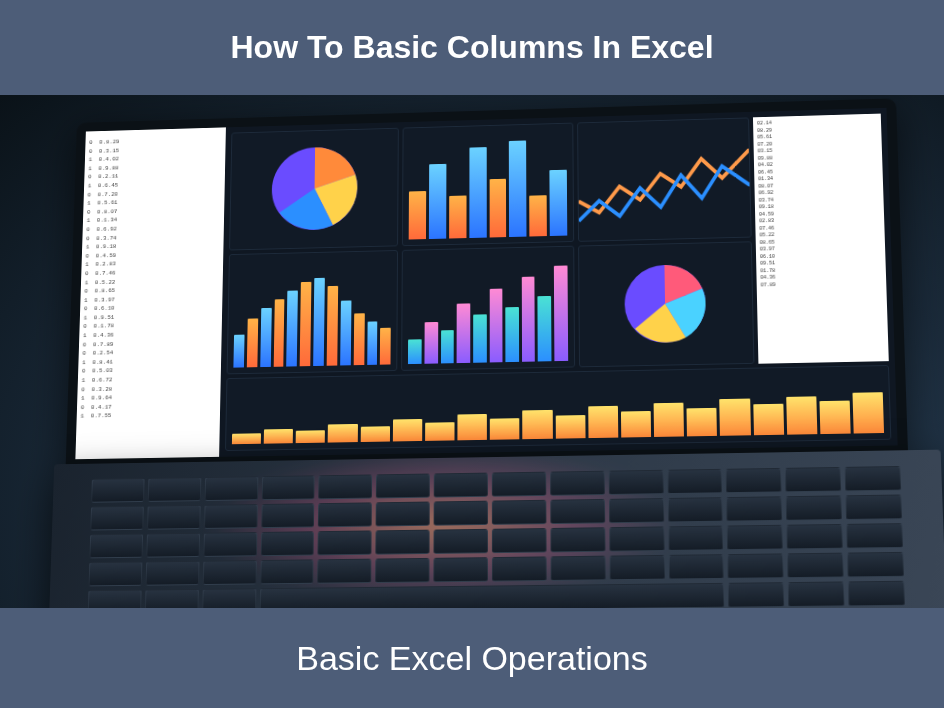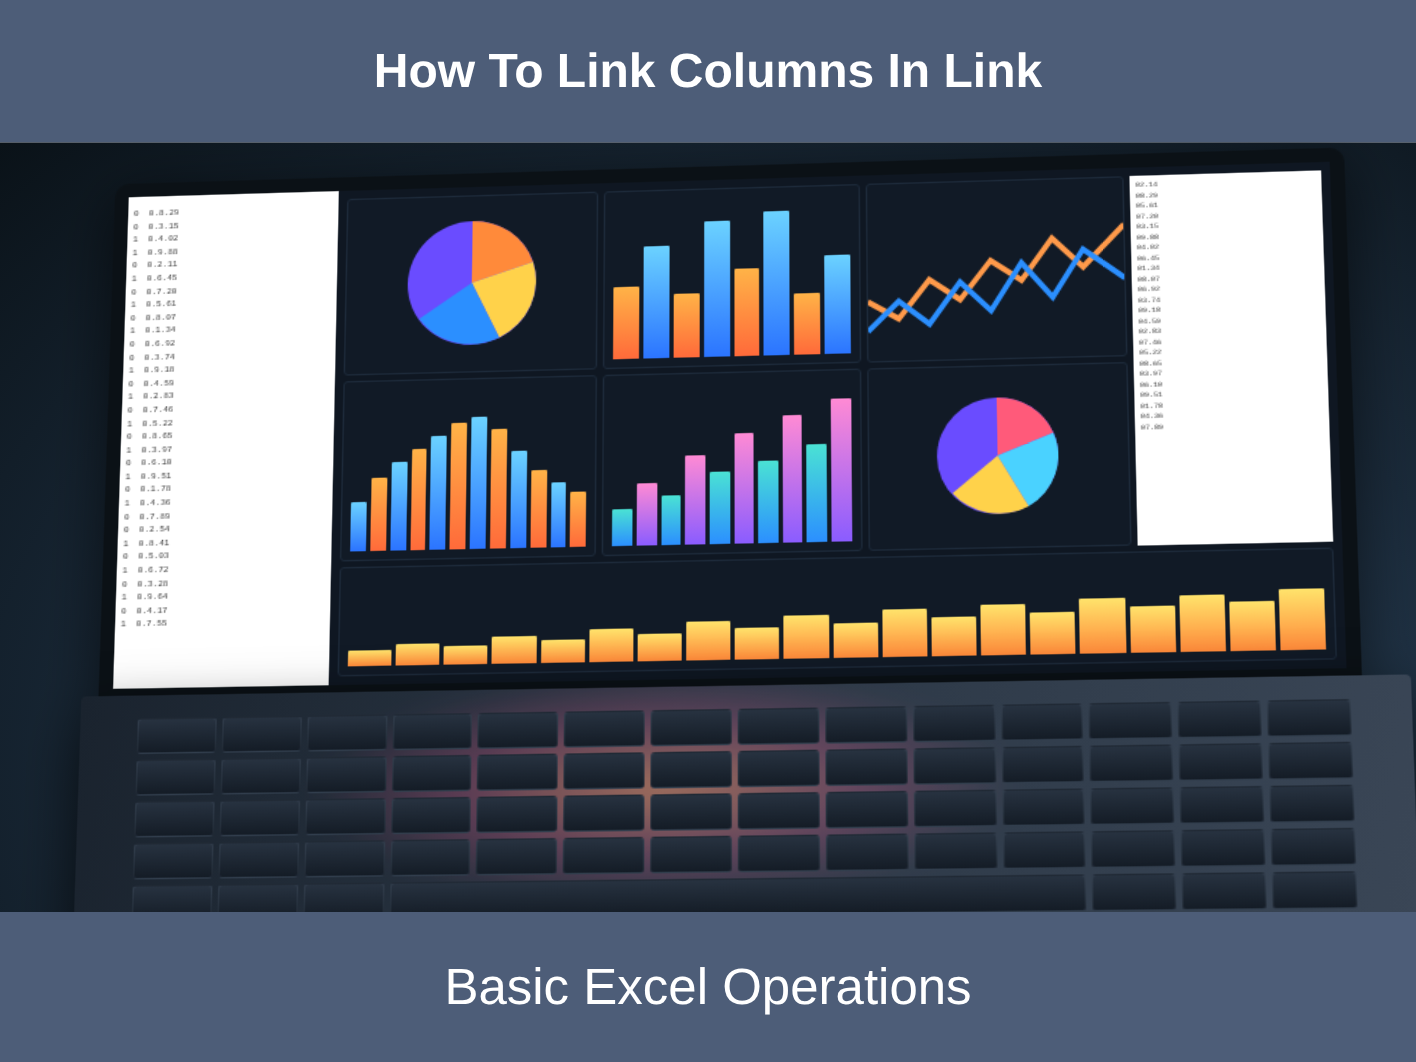--- a/index.html
+++ b/index.html
@@ -145,21 +145,21 @@
   .keys div {
     background: linear-gradient(180deg,#273240,#141c26);
     border-radius: 3px;
     border: 1px solid rgba(180,200,230,0.08);
   }
 </style>
 </head>
 <body>
 
 <div class="header-band">
-  <h1>How To Link Columns In Link</h1>
+  <h1>How To Basic Columns In Excel</h1>
 </div>
 
 <div class="image-area">
   <div class="laptop">
     <div class="screen-panel">
 
       <div class="left-col">
         0&nbsp;&nbsp;0.8.29<br>0&nbsp;&nbsp;0.3.15<br>1&nbsp;&nbsp;0.4.02<br>1&nbsp;&nbsp;0.9.88<br>
         0&nbsp;&nbsp;0.2.11<br>1&nbsp;&nbsp;0.6.45<br>0&nbsp;&nbsp;0.7.20<br>1&nbsp;&nbsp;0.5.61<br>
         0&nbsp;&nbsp;0.8.07<br>1&nbsp;&nbsp;0.1.34<br>0&nbsp;&nbsp;0.6.92<br>0&nbsp;&nbsp;0.3.74<br>

